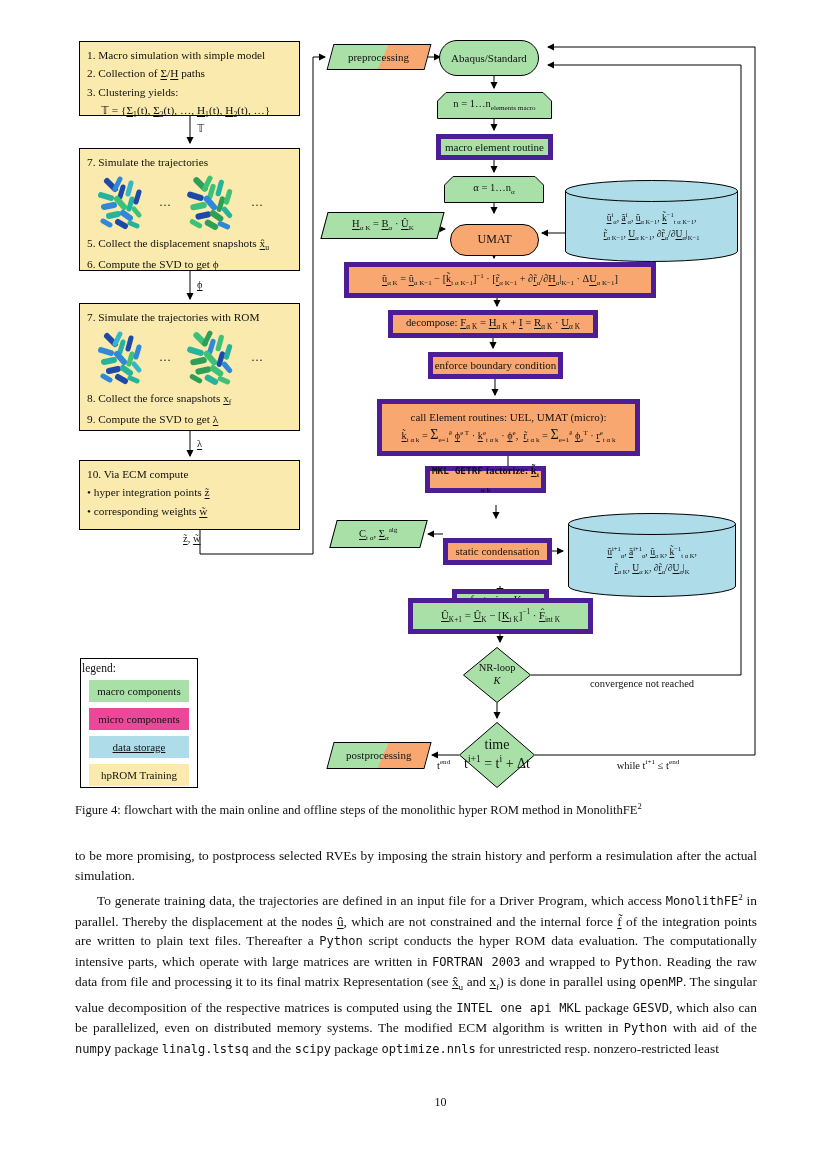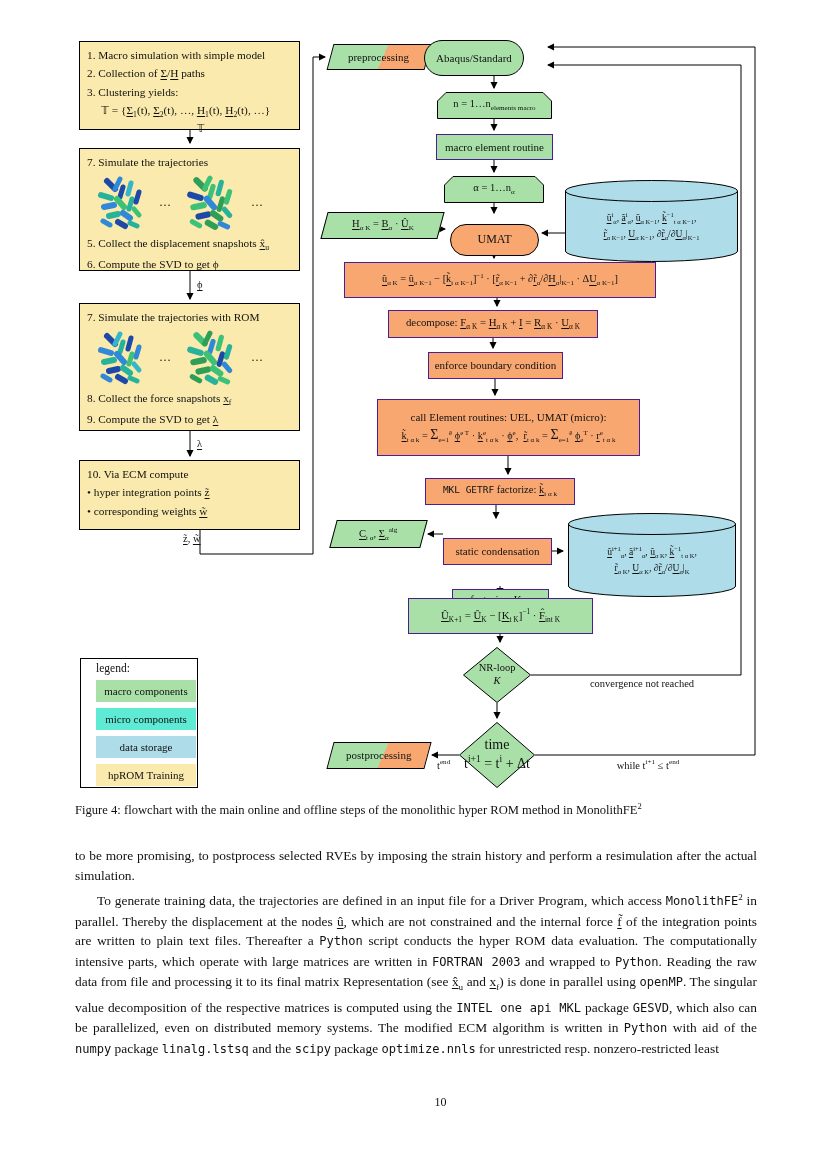--- a/index.html
+++ b/index.html
@@ -1,21 +1,21 @@
 <!DOCTYPE html>
 <html><head>
 <meta charset="utf-8">
 <style>
   html,body{margin:0;padding:0;background:#fff;}
   body{font-family:"Liberation Serif","DejaVu Serif",serif;color:#111;}
   #page{position:relative;width:827px;height:1169px;background:#ffffff;overflow:hidden;margin:0 auto;}
   
   .node{position:absolute;box-sizing:border-box;display:flex;align-items:center;justify-content:center;
         text-align:center;font-size:11px;line-height:1.15;}
-  .rectn{border:1px solid #4c1d95;}
+  .rectn{border:5px solid #4c1d95;}
   .stadium{border:1px solid #000;border-radius:999px;}
   .pgram{border:1px solid #000;transform:skewX(-15deg);}
   .pgram .inner{transform:skewX(15deg);white-space:nowrap;}
   .macro{background:#a8e0a8;}
   .micro{background:#f8a771;}
   .twotone{background:linear-gradient(100deg,#a8e0a8 0 54%,#f8a771 54% 100%);}
   .shapebox{position:absolute;}
   .shapebox svg.shape{position:absolute;inset:0;width:100%;height:100%;}
   .shapebox .nlabel{position:absolute;inset:0;display:flex;flex-direction:column;align-items:center;
         justify-content:center;text-align:center;font-size:10.5px;line-height:1.2;}
@@ -23,21 +23,21 @@
   .ybox{position:absolute;box-sizing:border-box;background:#faeaad;border:1px solid #000;
         font-size:11.3px;padding:5px 7px;line-height:1.45;}
   .ybox .li{margin:0 0 2px 0;}
   .ybox .formula{margin-left:14px;}
   .imgrow{display:flex;align-items:center;justify-content:flex-start;gap:8px;margin:2px 0 3px 6px;}
   .dots{letter-spacing:2px;font-size:12px;}
   .bullet{margin-left:26px;}
   .bullet::before{content:"• ";}
   
   .legendbox{position:absolute;left:80px;top:658px;width:118px;height:130px;background:#fff;
-        border:1px solid #000;box-sizing:border-box;font-size:11.5px;padding:3px 15px;}
+        border:1px solid #000;box-sizing:border-box;font-size:11.5px;padding:3px 1px;}
   .chip{width:100px;height:22px;margin:6px auto 0 auto;display:flex;align-items:center;
         justify-content:center;font-size:11px;}
   
   .elabel{position:absolute;font-size:10.5px;white-space:nowrap;}
   
   sub,sup{font-size:0.68em;}
   u{text-underline-offset:2px;}
   code{font-family:"DejaVu Sans Mono","Liberation Mono",monospace;font-size:0.90em;}
   .bb{font-family:"DejaVu Sans",sans-serif;}
   .bigsum{font-size:14px;}
@@ -88,21 +88,21 @@
     <path d="M443,534 H428" marker-end="url(#arr)"></path>
     <path d="M497,551 H563" marker-end="url(#arr)"></path>
 
     <path d="M531,675 H741 V65 H548" marker-end="url(#arr)"></path>
 
     <path d="M535,755 H755 V47 H548" marker-end="url(#arr)"></path>
 
     <path d="M459,755 H432" marker-end="url(#arr)"></path>
   </svg>
 
-  <div class="ybox" style="left:79px;top:41px;width:221px;height:89px;">
+  <div class="ybox" style="left:79px;top:41px;width:221px;height:75px;">
     <div class="li">1. Macro simulation with simple model</div>
     <div class="li">2. Collection of <u>Σ</u>/<u>H</u> paths</div>
     <div class="li">3. Clustering yields:</div>
     <div class="li formula"><span class="bb">𝕋</span> = {<u>Σ</u><sub>1</sub>(t), <u>Σ</u><sub>2</sub>(t), …, <u>H</u><sub>1</sub>(t), <u>H</u><sub>2</sub>(t), …}</div>
   </div>
 
   <div class="ybox" style="left:79px;top:148px;width:221px;height:123px;">
     <div class="li">7. Simulate the trajectories</div>
     <div class="imgrow">
       <svg width="58" height="58" viewBox="0 0 58 58">
@@ -209,21 +209,21 @@
   <div class="elabel" style="left:197px;top:438px;"><u>λ</u></div>
   <div class="elabel" style="left:183px;top:533px;"><u>z̃</u>, <u>w̃</u></div>
   <div class="elabel" style="left:437px;top:758px;">t<sup>end</sup></div>
   <div class="elabel" style="left:576px;top:678px;width:132px;text-align:center;">convergence not reached</div>
   <div class="elabel" style="left:598px;top:758px;width:100px;text-align:center;">while t<sup>i+1</sup> ≤ t<sup>end</sup></div>
 
   <div class="node pgram twotone" style="left:330px;top:44px;width:98px;height:26px;">
     <div class="inner">preprocessing</div>
   </div>
 
-  <div class="node stadium macro" style="left:424px;top:40px;width:100px;height:36px;">
+  <div class="node stadium macro" style="left:439px;top:40px;width:100px;height:36px;">
     <span>Abaqus/Standard</span>
   </div>
 
   <div class="shapebox" style="left:437px;top:92px;width:115px;height:27px;">
     <svg class="shape" viewBox="0 0 115 27" preserveAspectRatio="none">
       <polygon points="9,0.5 106,0.5 114.5,9 114.5,26.5 0.5,26.5 0.5,9" fill="#a8e0a8" stroke="#000"></polygon>
     </svg>
     <div class="nlabel">
         <span>n = 1…n<sub>elements macro</sub></span>
       </div>
@@ -271,21 +271,21 @@
 
   <div class="node rectn micro" style="left:428px;top:352px;width:135px;height:27px;">
     <span>enforce boundary condition</span>
   </div>
 
   <div class="node rectn micro" style="left:377px;top:399px;width:263px;height:57px;flex-direction:column;gap:3px;">
     <span style="font-size:11px;">call Element routines: UEL, UMAT (micro):</span>
     <span style="font-size:10.3px;"><u>k̃</u><sub>t α k</sub> = <span class="bigsum">Σ</span><sub>e=1</sub><sup>ẽ</sup> <u>ϕ</u><sup>e T</sup> · <u>k</u><sup>e</sup><sub>t α k</sub> · <u>ϕ</u><sup>e</sup>,&nbsp; <u>r̃</u><sub>t α k</sub> = <span class="bigsum">Σ</span><sub>e=1</sub><sup>ẽ</sup> <u>ϕ</u><sub>e</sub><sup>T</sup> · <u>r</u><sup>e</sup><sub>t α k</sub></span>
   </div>
 
-  <div class="node rectn micro" style="left:425px;top:478px;width:150px;height:27px;font-size:10.5px;">
+  <div class="node rectn micro" style="left:425px;top:466px;width:121px;height:27px;font-size:10.5px;font-weight:bold;">
     <span><code>MKL GETRF</code> factorize: <u>k̃</u><sub>t α k</sub></span>
   </div>
 
   <div class="node rectn micro" style="left:443px;top:522px;width:109px;height:27px;margin-top:16px;">
     <span>static condensation</span>
   </div>
 
   <div class="node pgram macro" style="left:333px;top:520px;width:91px;height:28px;font-size:10.5px;">
     <div class="inner"><u>C</u><sub>t α</sub>, <u>Σ</u><sub>α</sub><sup>alg</sup></div>
   </div>
@@ -331,24 +331,24 @@
 
   <div class="node pgram twotone" style="left:330px;top:742px;width:98px;height:27px;">
     <div class="inner">postprocessing</div>
   </div>
 
   <div class="legendbox">
     <div>legend:</div>
     <div class="chip" style="background-color: rgb(168, 224, 168);">
       <span>macro components</span>
     </div>
-    <div class="chip" style="background-color: #5eead4;">
+    <div class="chip" style="background-color: #ec4899;">
       <span>micro components</span>
     </div>
-    <div class="chip" style="background-color: rgb(174, 220, 233);">
+    <div class="chip" style="background-color: rgb(174, 220, 233); text-decoration: underline;">
       <span>data storage</span>
     </div>
     <div class="chip" style="background-color: rgb(250, 234, 173);">
       <span>hpROM Training</span>
     </div>
   </div>
 
   <div class="caption">Figure 4: flowchart with the main online and offline steps of the monolithic hyper ROM method in MonolithFE<sup>2</sup></div>
 
   <div class="bodytext" style="top:846px;">to be more promising, to postprocess selected RVEs by imposing the strain history and perform a resimulation after the actual simulation.</div>

